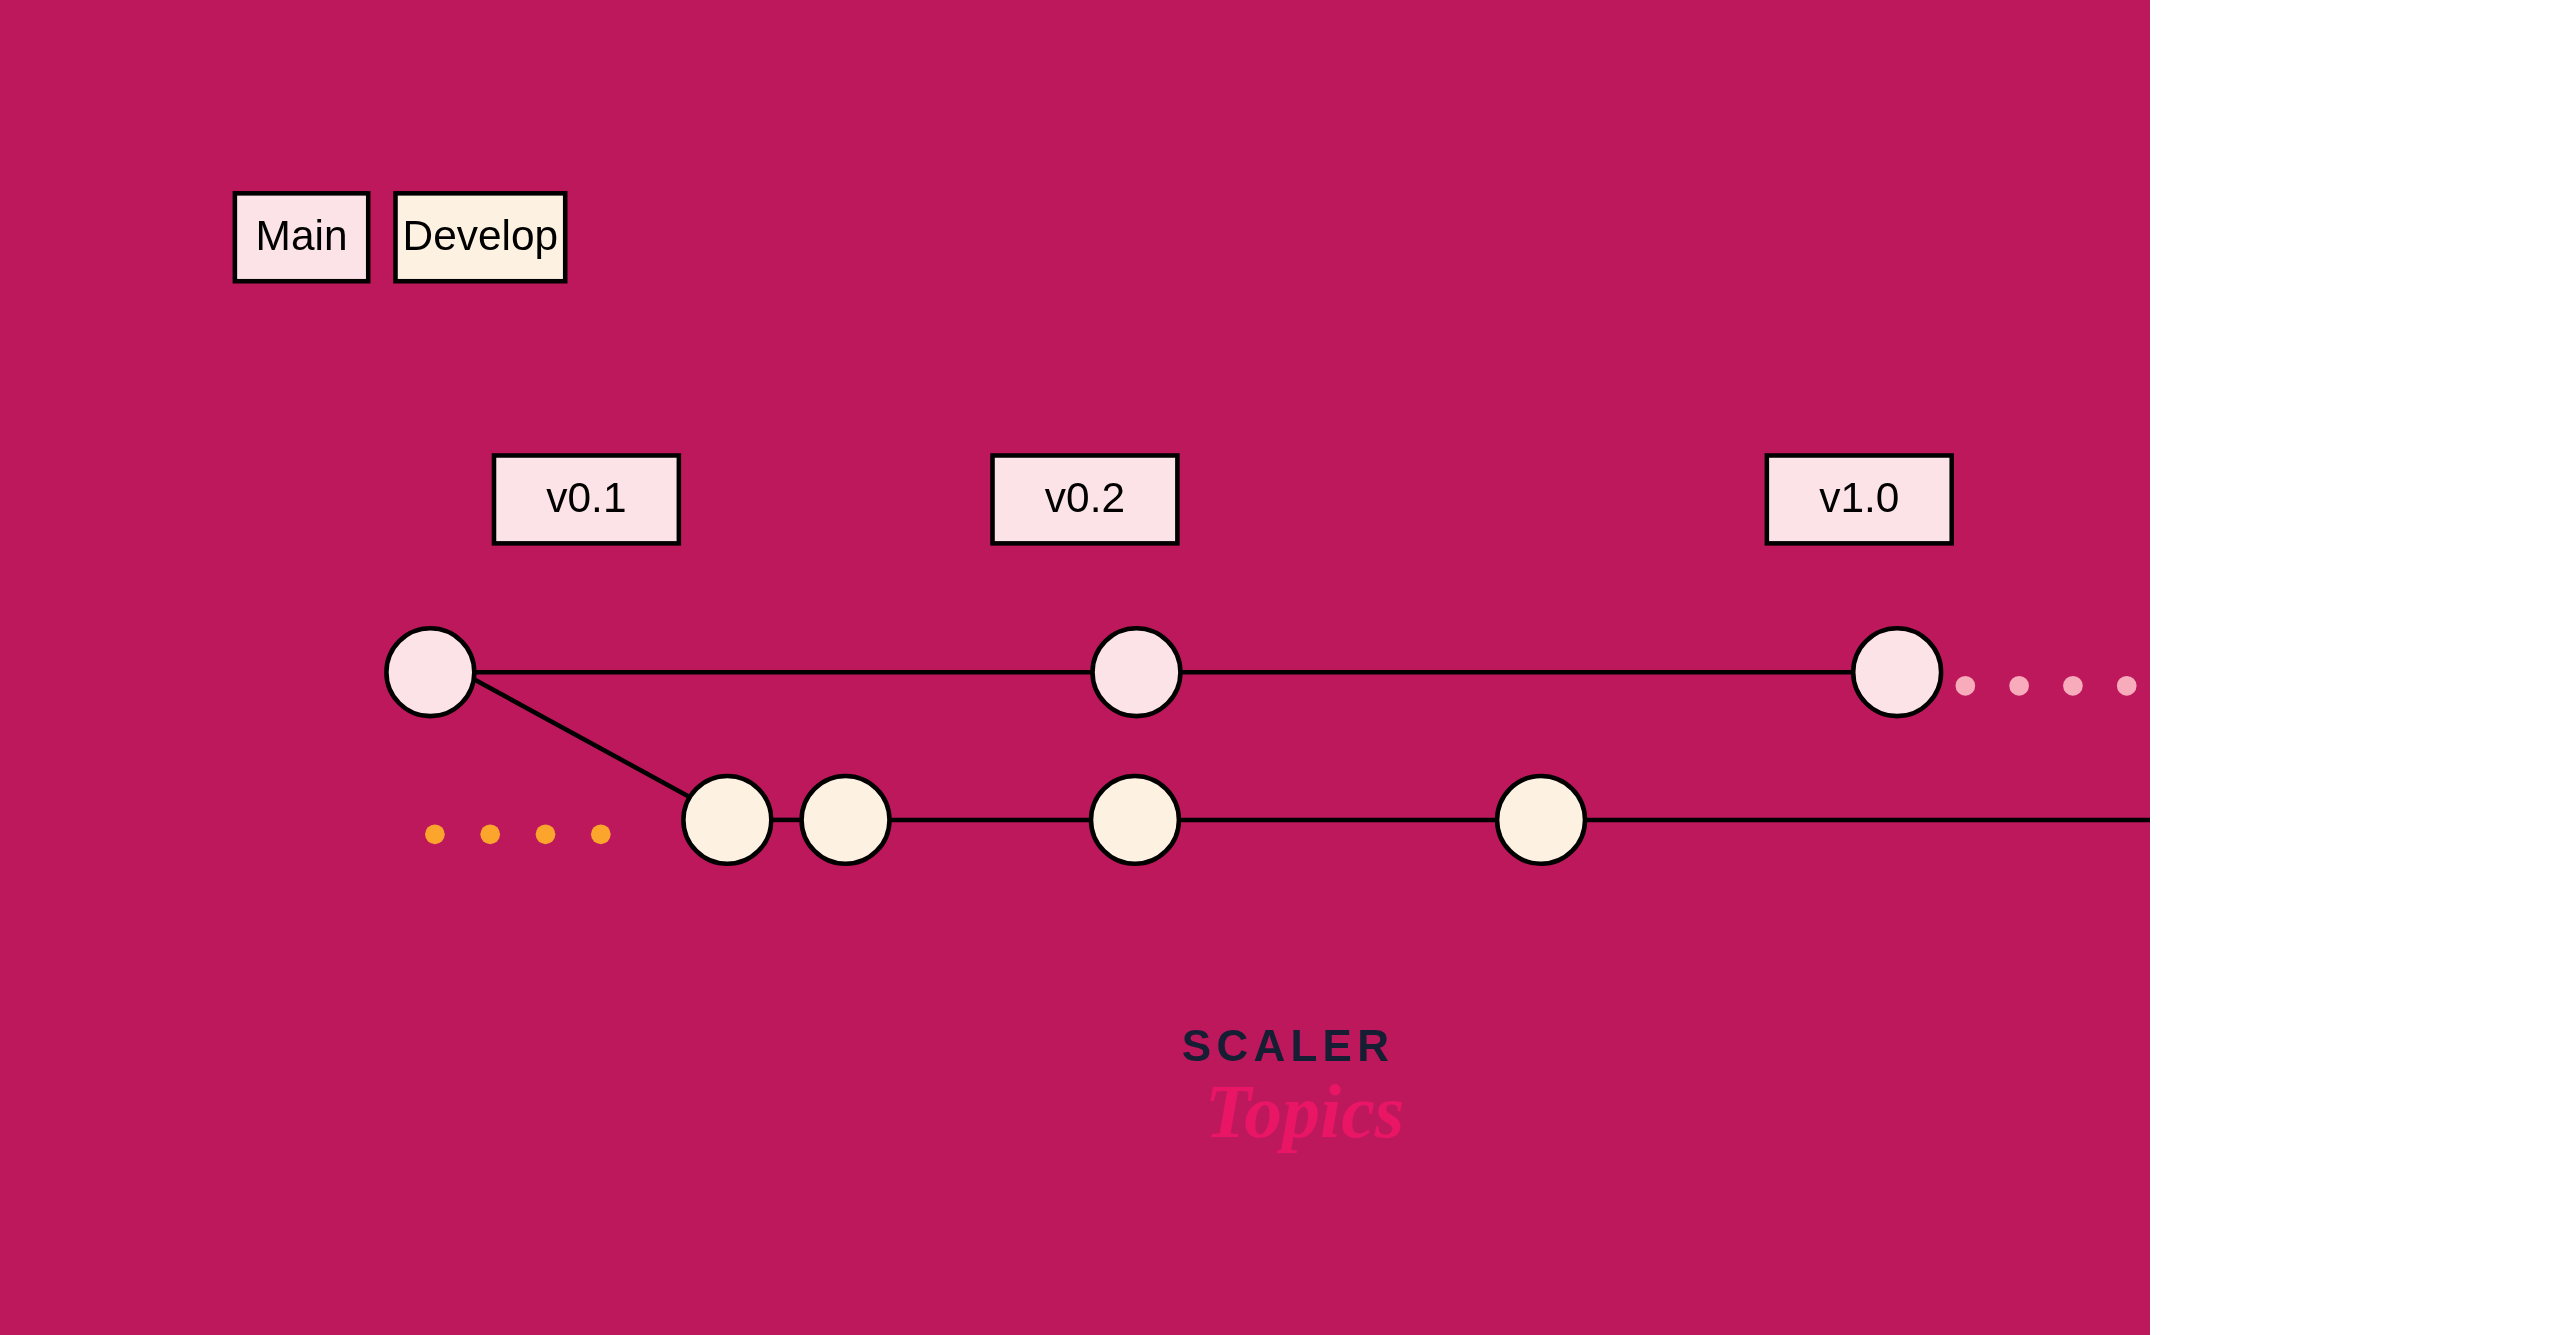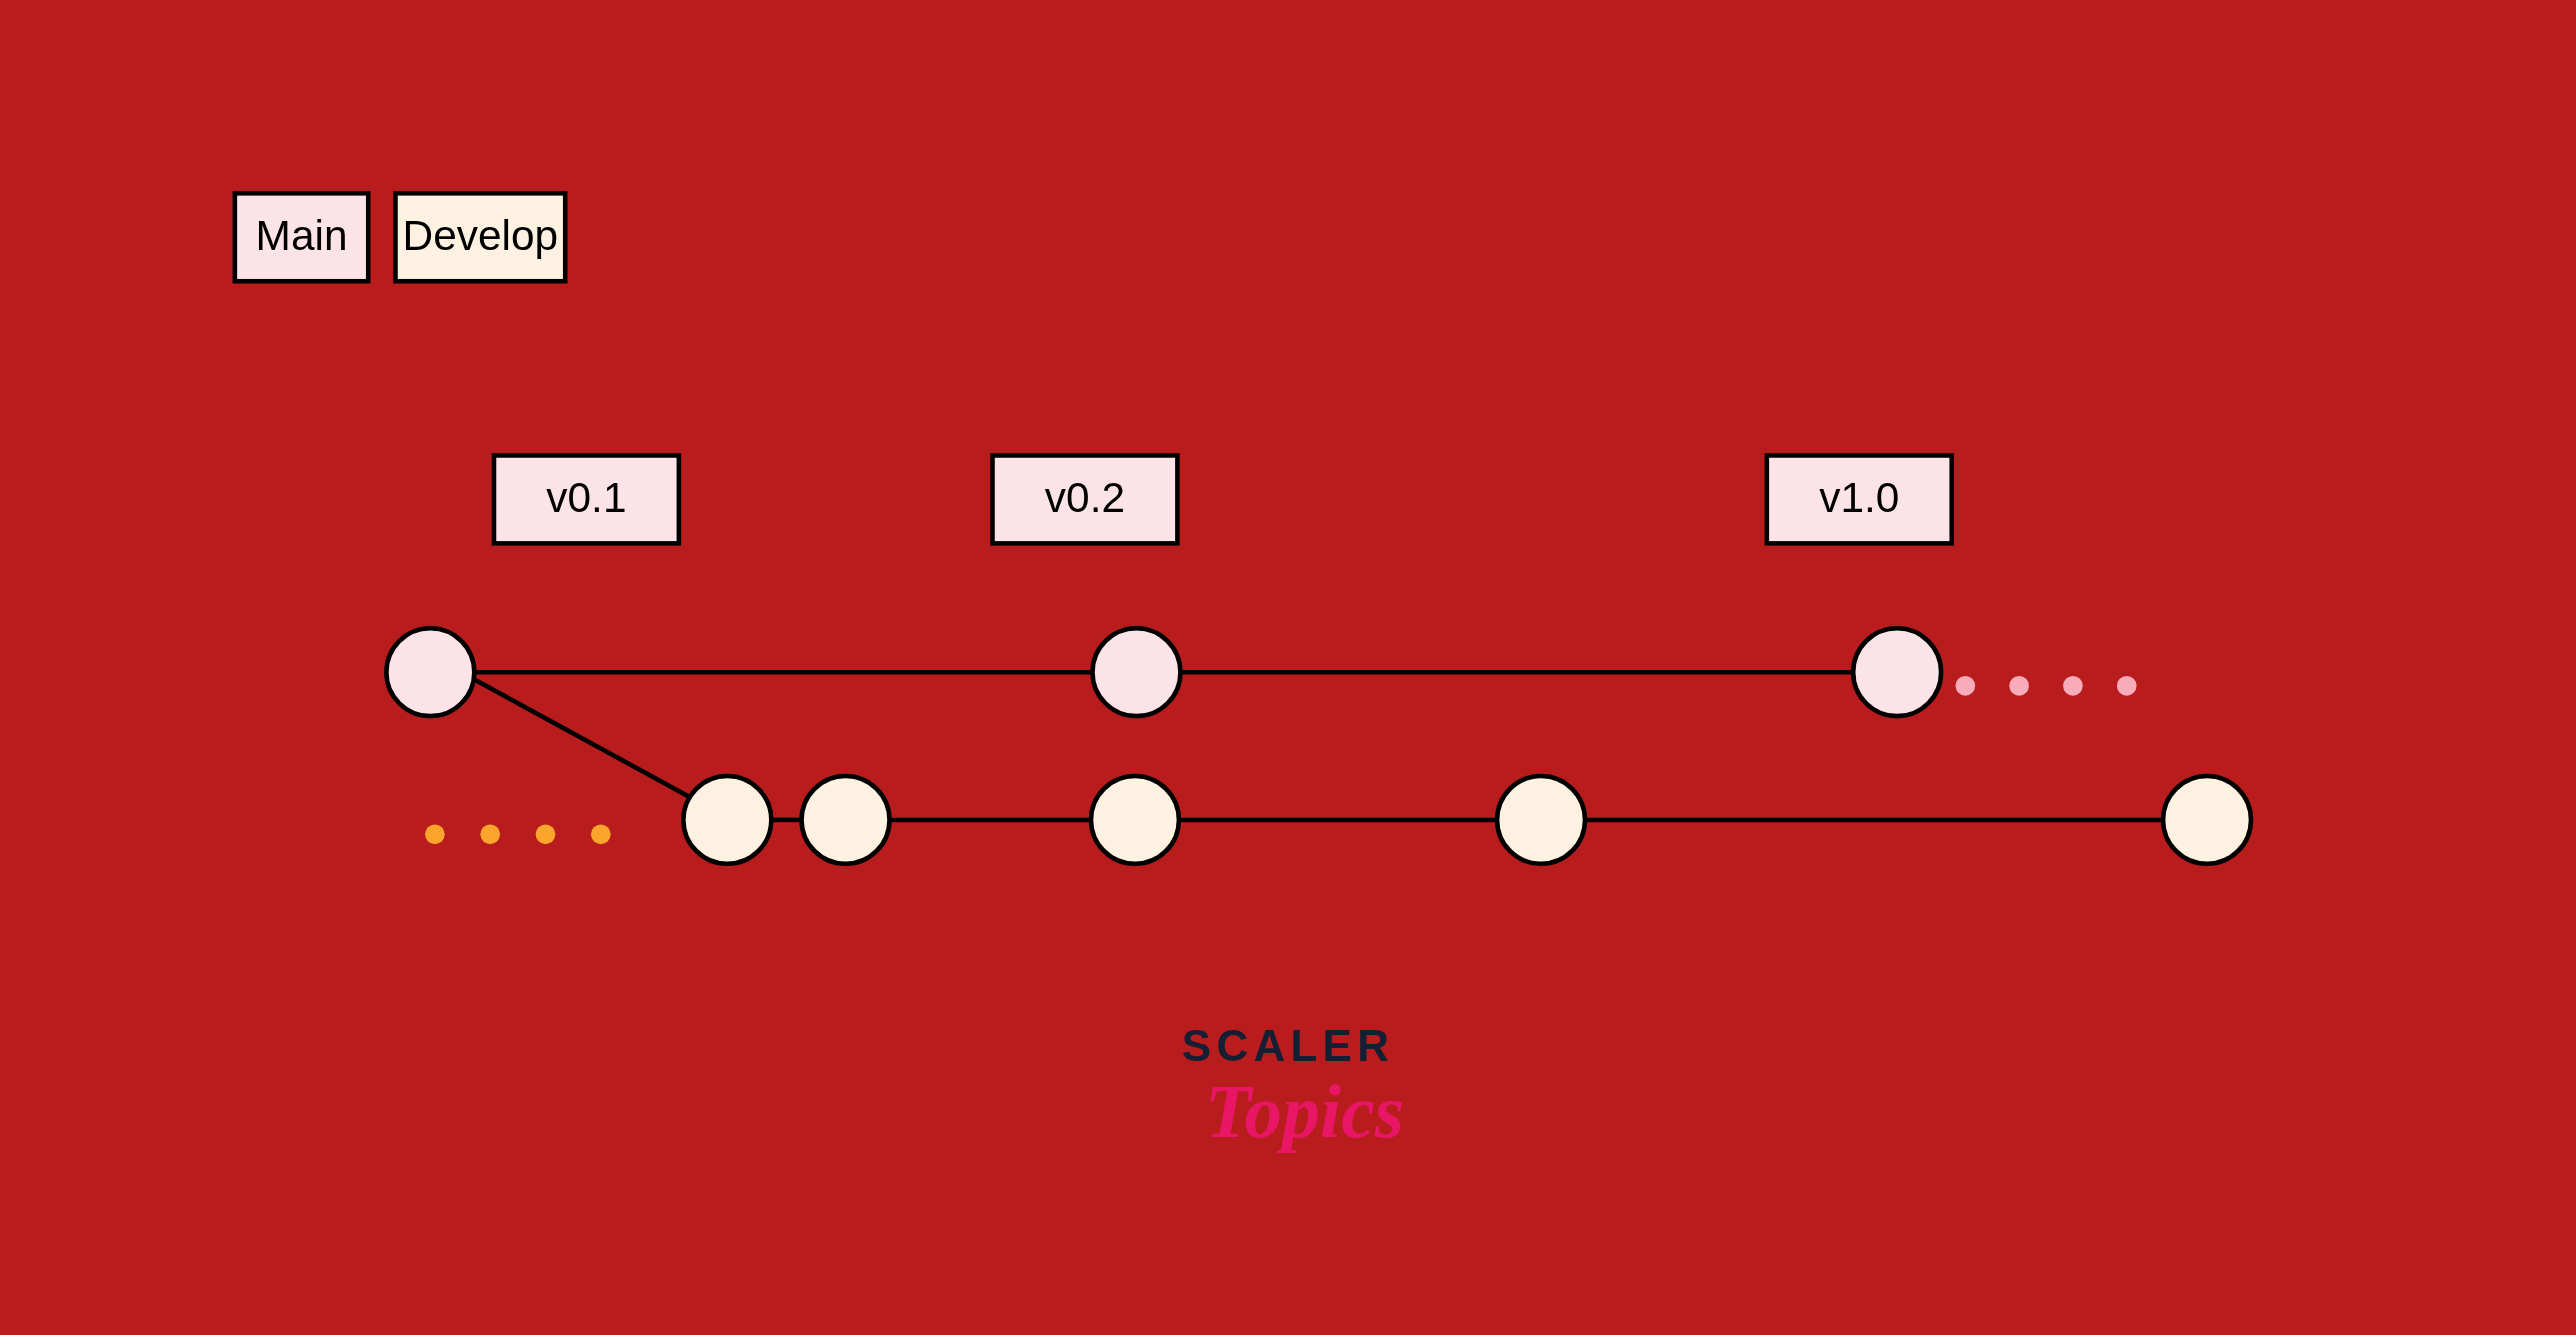--- a/index.html
+++ b/index.html
@@ -6,23 +6,23 @@
   html, body {
     margin: 0;
     padding: 0;
     background: #ffffff;
   }
   body {
     font-family: "Liberation Sans", sans-serif;
   }
   #canvas {
     position: relative;
-    width: 2576px;
+    width: 2150px;
     height: 1336px;
-    background: #b91c1c;
+    background: #be185d;
     overflow: hidden;
   }
   #diagram-svg {
     position: absolute;
     left: 0;
     top: 0;
     width: 2576px;
     height: 1336px;
     display: block;
   }

